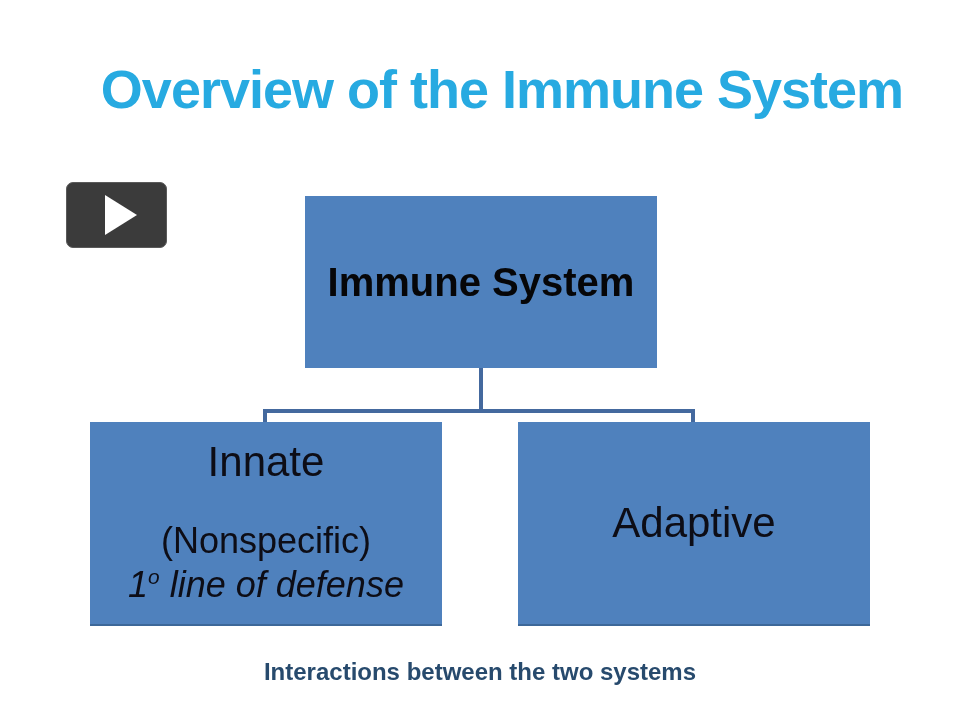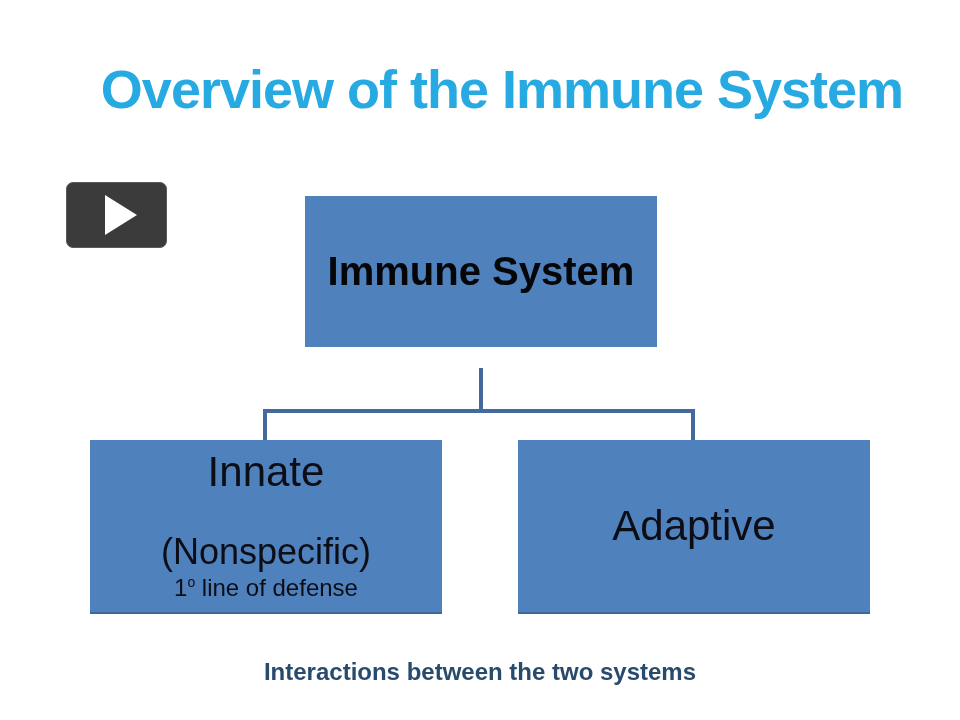--- a/index.html
+++ b/index.html
@@ -59,39 +59,39 @@
     display: flex;
     flex-direction: column;
     align-items: center;
     justify-content: center;
     text-align: center;
   }
   .node-root {
     left: 305px;
     top: 196px;
     width: 352px;
-    height: 151px;
+    height: 172px;
   }
   .node-root .root-label {
     font-size: 40px;
     font-weight: bold;
     color: #060608;
   }
   .node-child {
-    top: 440px;
+    top: 422px;
     width: 352px;
-    height: 174px;
+    height: 204px;
     border-bottom: 2px solid #3d6899;
     box-sizing: border-box;
   }
   .node-child-left  { left: 90px; }
   .node-child-right { left: 518px; text-align: center; }
   .child-title    { font-size: 42px; line-height: 1.1; }
   .child-subtitle { font-size: 36px; line-height: 1.2; margin-top: 34px; }
-  .child-line     { font-size: 24px; line-height: 1.25; white-space: pre; }
+  .child-line     { font-size: 36px; line-height: 1.25; white-space: pre; font-style: italic; }
   .child-line sup { font-size: 58%; line-height: 0; }
   .connector {
     position: absolute;
     background: #44699e;
   }
   .conn-stub  { left: 479px; top: 368px; width: 4px;  height: 43px; }
   .conn-horiz { left: 263px; top: 409px; width: 432px; height: 4px; }
   .conn-drop-left  { left: 263px; top: 409px; width: 4px; height: 40px; }
   .conn-drop-right { left: 691px; top: 409px; width: 4px; height: 40px; }
   .caption {

